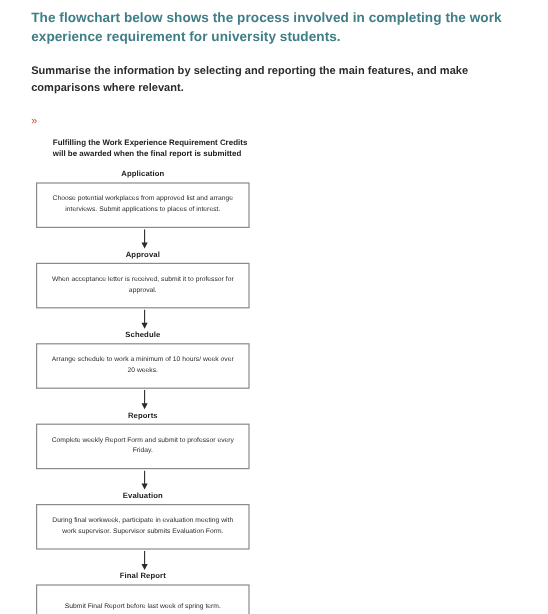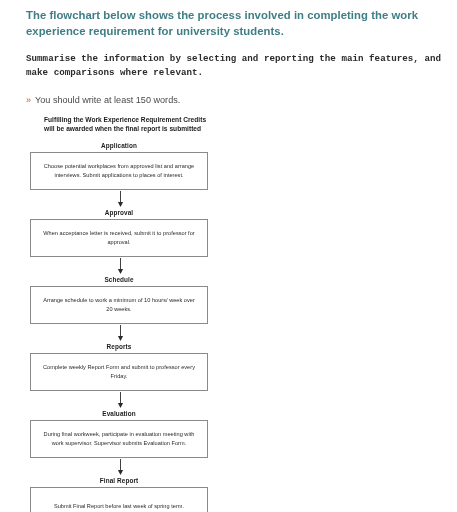--- a/index.html
+++ b/index.html
@@ -36,21 +36,20 @@
     letter-spacing: 0.05px;
     font-weight: bold;
   }
   .task-instruction {
     color: #2b2b2b;
     font-size: 9.2px;
     font-weight: bold;
     line-height: 14px;
     margin: 0 0 14px 0;
     letter-spacing: 0.02px;
-    font-family: Liberation Mono, monospace;
   }
   .word-count-row {
     display: flex;
     align-items: baseline;
     margin: 0 0 10px 0;
   }
   .chevron-marker {
     color: #b9552a;
     font-size: 9px;
     margin-right: 4px;
@@ -118,21 +117,20 @@
 <div id="page">
 
   <div class="prompt-area">
 
     <p class="task-statement">The flowchart below shows the process involved in completing the work experience requirement for university students.</p>
 
     <p class="task-instruction">Summarise the information by selecting and reporting the main features, and make comparisons where relevant.</p>
 
     <div class="word-count-row">
       <span class="chevron-marker">»</span>
-      <span class="word-count-text">You should write at least 150 words.</span>
     </div>
 
   </div>
 
   <div class="flowchart">
 
     <div class="flow-title">Fulfilling the Work Experience Requirement Credits will be awarded when the final report is submitted</div>
 
     <div class="stage">
       <div class="stage-label">Application</div>

